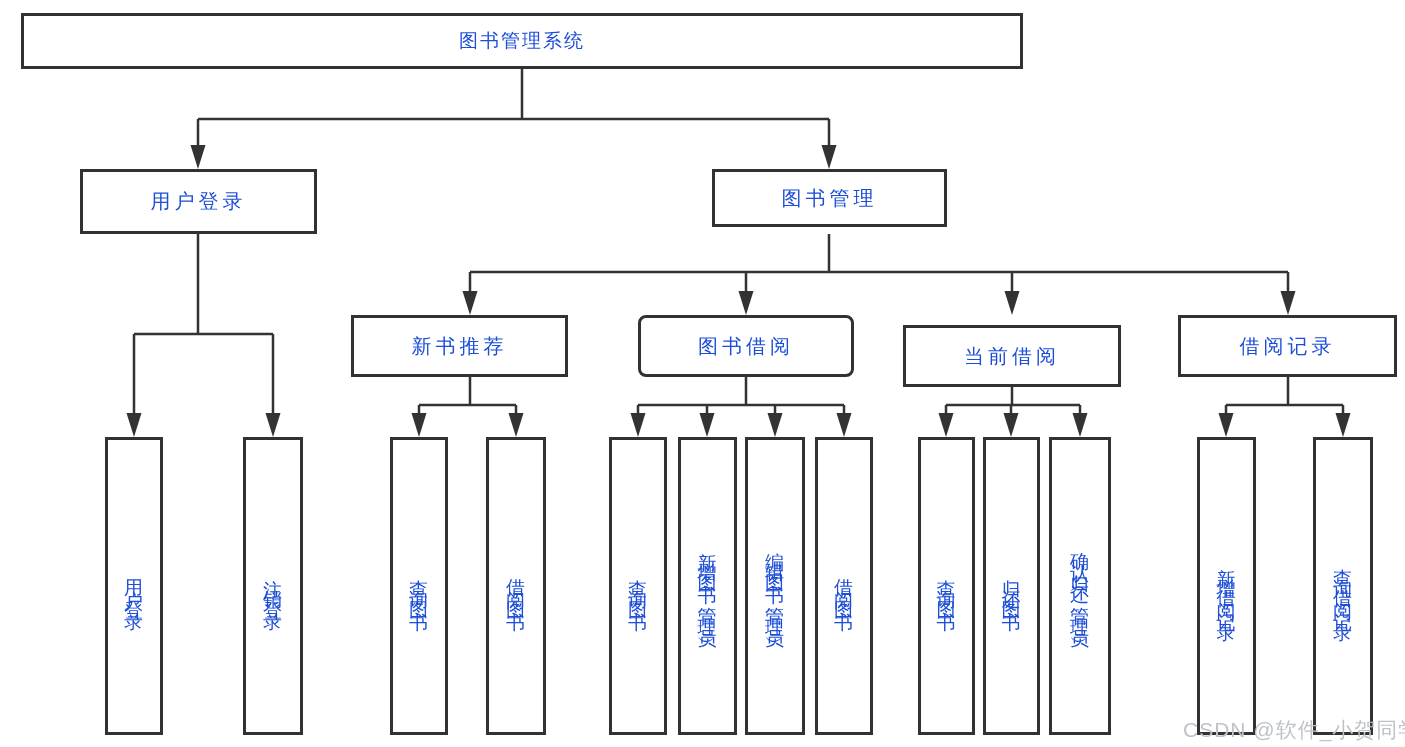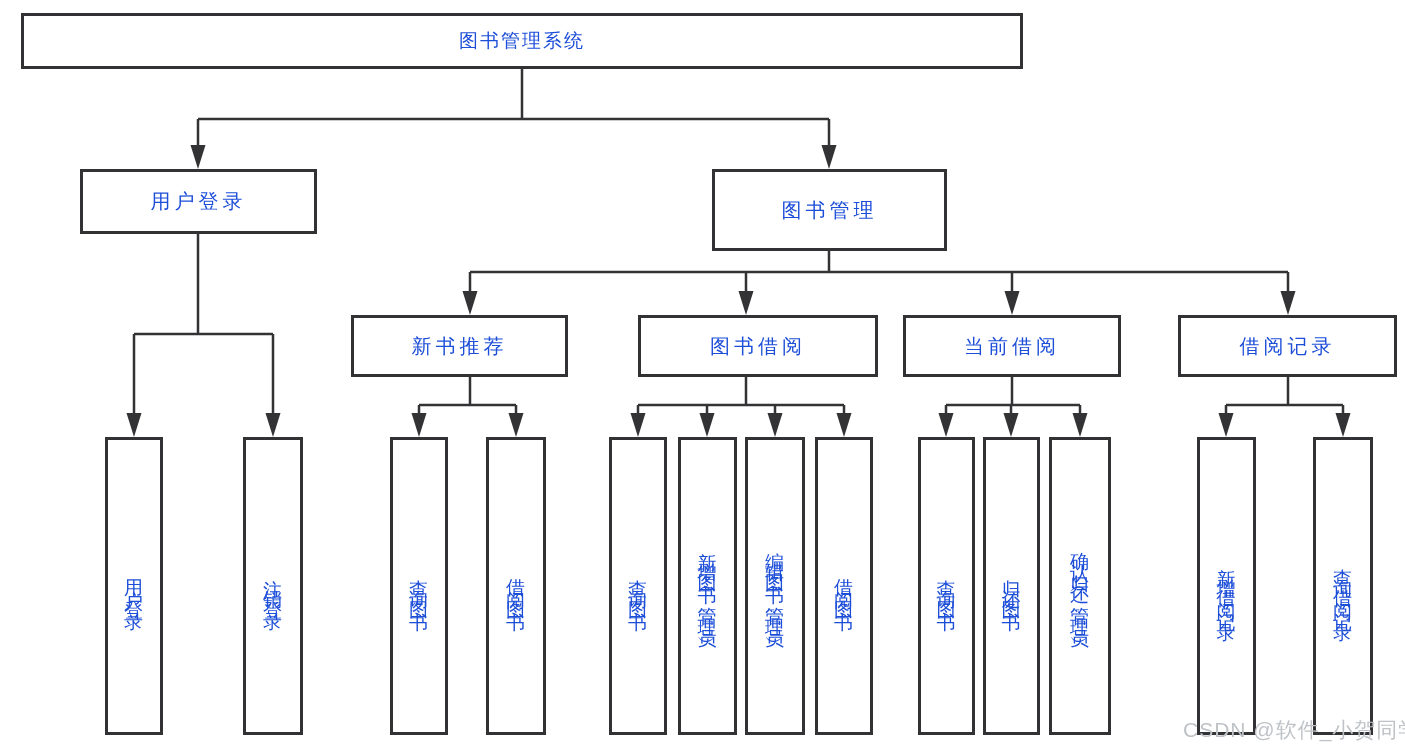--- a/index.html
+++ b/index.html
@@ -58,25 +58,25 @@
       <polygon points="1003.5,413 1018.5,413 1011,437"></polygon>
       <polygon points="1072.5,413 1087.5,413 1080,437"></polygon>
       <polygon points="1218.5,413 1233.5,413 1226,437"></polygon>
       <polygon points="1335.5,413 1350.5,413 1343,437"></polygon>
     </g>
   </svg>
 
   <div class="node h title" style="left:21px;top:13px;width:1002px;height:56px;">图书管理系统</div>
 
   <div class="node h" style="left:80px;top:169px;width:237px;height:65px;">用户登录</div>
-  <div class="node h" style="left:712px;top:169px;width:235px;height:82px;">图书管理</div>
+  <div class="node h" style="left:712px;top:169px;width:235px;height:58px;">图书管理</div>
 
   <div class="node h" style="left:351px;top:315px;width:217px;height:62px;">新书推荐</div>
-  <div class="node h" style="left:638px;top:315px;width:240px;height:62px;">图书借阅</div>
-  <div class="node h" style="left:903px;top:315px;width:218px;height:62px;">当前借阅</div>
+  <div class="node h" style="left:638px;top:315px;width:216px;height:62px;border-radius:8px;">图书借阅</div>
+  <div class="node h" style="left:903px;top:325px;width:218px;height:62px;">当前借阅</div>
   <div class="node h" style="left:1178px;top:315px;width:219px;height:62px;">借阅记录</div>
 
   <div class="node v" style="left:105px;top:437px;width:58px;height:298px;">用户登录</div>
   <div class="node v" style="left:243px;top:437px;width:60px;height:298px;">注销登录</div>
 
   <div class="node v" style="left:390px;top:437px;width:58px;height:298px;">查询图书</div>
   <div class="node v" style="left:486px;top:437px;width:60px;height:298px;">借阅图书</div>
 
   <div class="node v" style="left:609px;top:437px;width:58px;height:298px;">查询图书</div>
   <div class="node v" style="left:678px;top:437px;width:59px;height:298px;">新增图书（管理员）</div>

